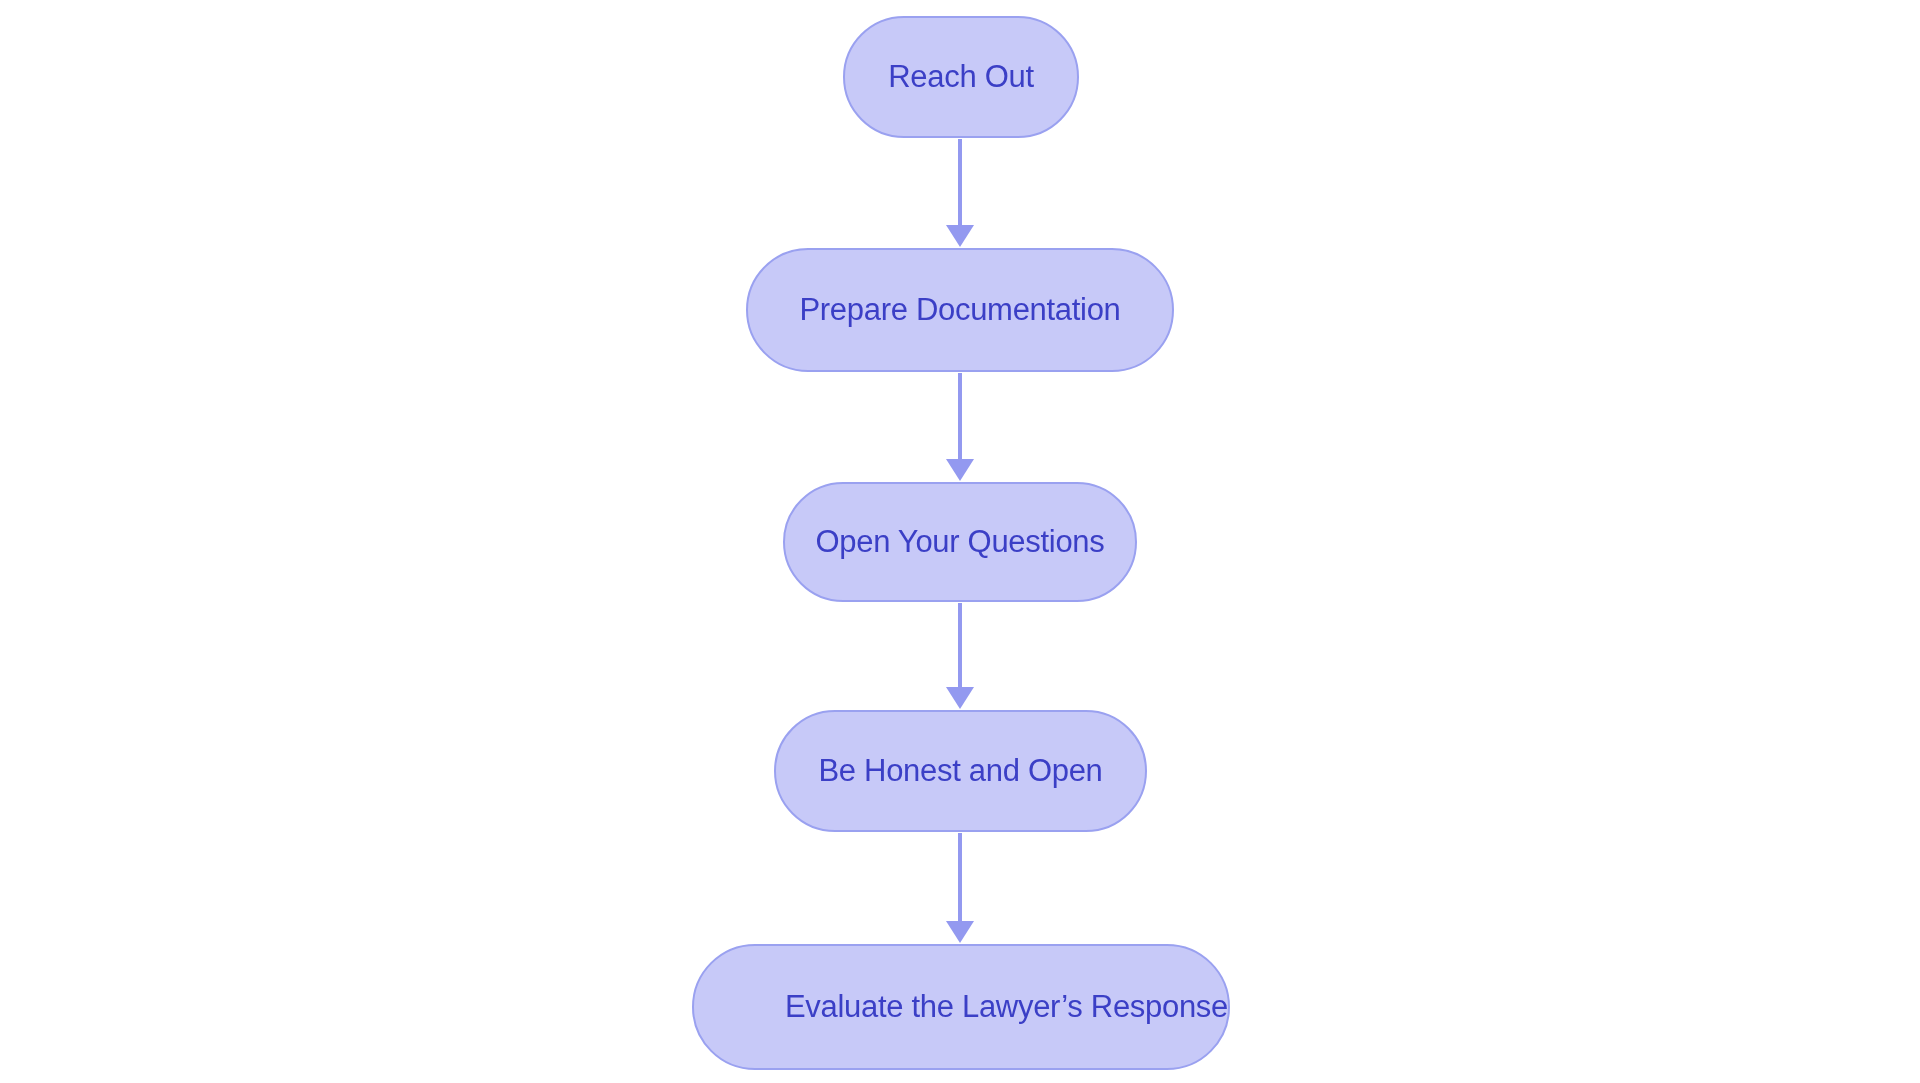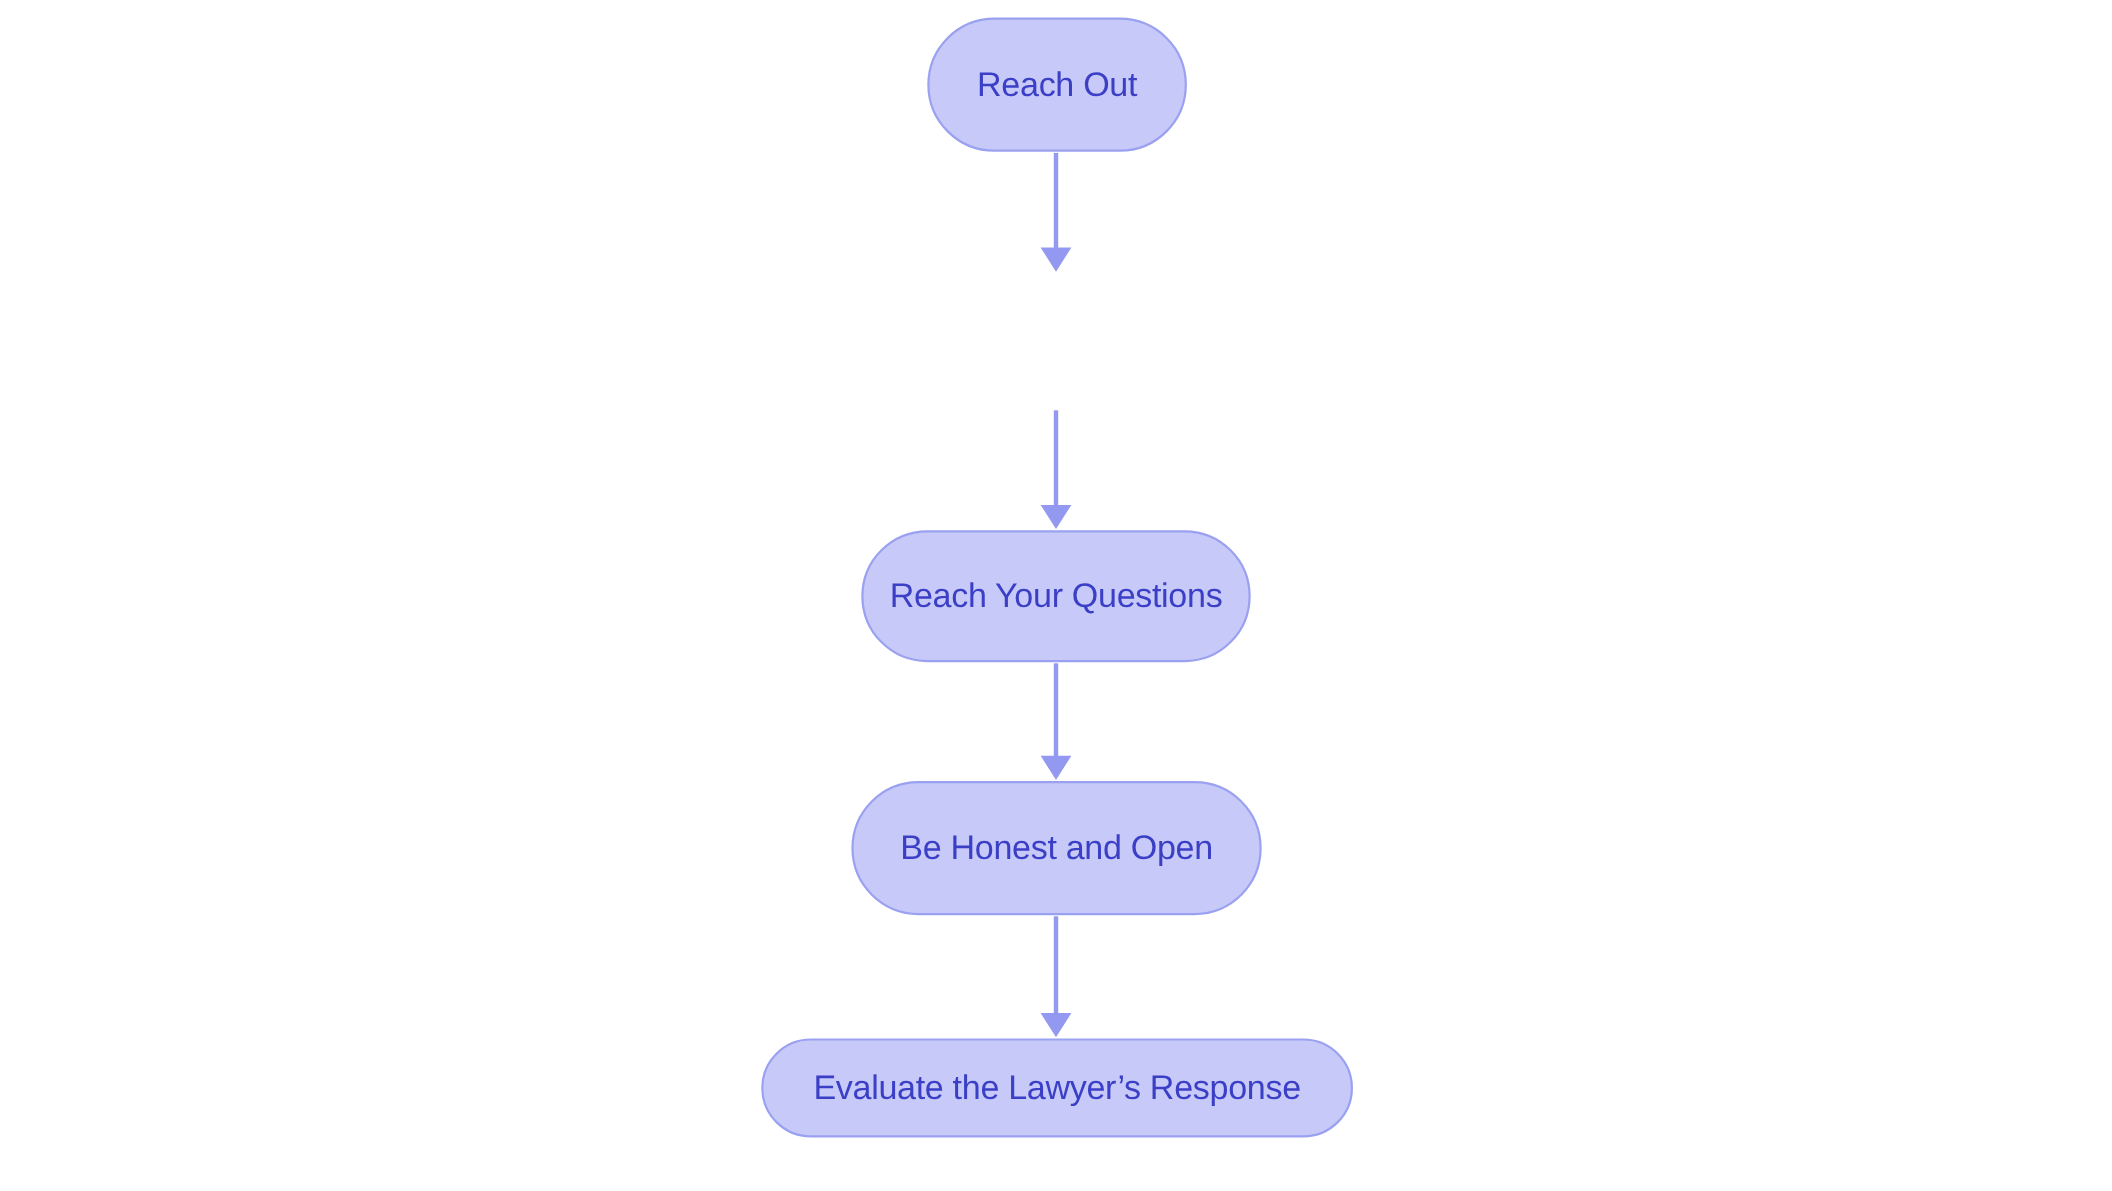--- a/index.html
+++ b/index.html
@@ -63,41 +63,44 @@
 
   <div class="node" style="left:843px; top:16px; width:236px; height:122px;text-align:center;">
     <span class="node-label">Reach Out</span>
   </div>
 
   <div class="arrow" style="left:946px; top:139px; height:108px;">
     <div class="arrow-line"></div>
     <div class="arrow-head"></div>
   </div>
 
+  <div class="node" style="left:746px; top:248px; width:428px; height:124px;">
+    <span class="node-label">Prepare Documentation</span>
+  </div>
 
   <div class="arrow" style="left:946px; top:373px; height:108px;">
     <div class="arrow-line"></div>
     <div class="arrow-head"></div>
   </div>
 
   <div class="node" style="left:783px; top:482px; width:354px; height:120px;">
-    <span class="node-label">Reach Your Questions</span>
+    <span class="node-label">Open Your Questions</span>
   </div>
 
   <div class="arrow" style="left:946px; top:603px; height:106px;">
     <div class="arrow-line"></div>
     <div class="arrow-head"></div>
   </div>
 
   <div class="node" style="left:774px; top:710px; width:373px; height:122px;">
     <span class="node-label">Be Honest and Open</span>
   </div>
 
   <div class="arrow" style="left:946px; top:833px; height:110px;">
     <div class="arrow-line"></div>
     <div class="arrow-head"></div>
   </div>
 
-  <div class="node" style="left:692px; top:944px; width:538px; height:90px;">
+  <div class="node" style="left:692px; top:944px; width:538px; height:126px;justify-content:flex-end;">
     <span class="node-label">Evaluate the Lawyer’s Response</span>
   </div>
 
 </div>
 
 </body></html>

